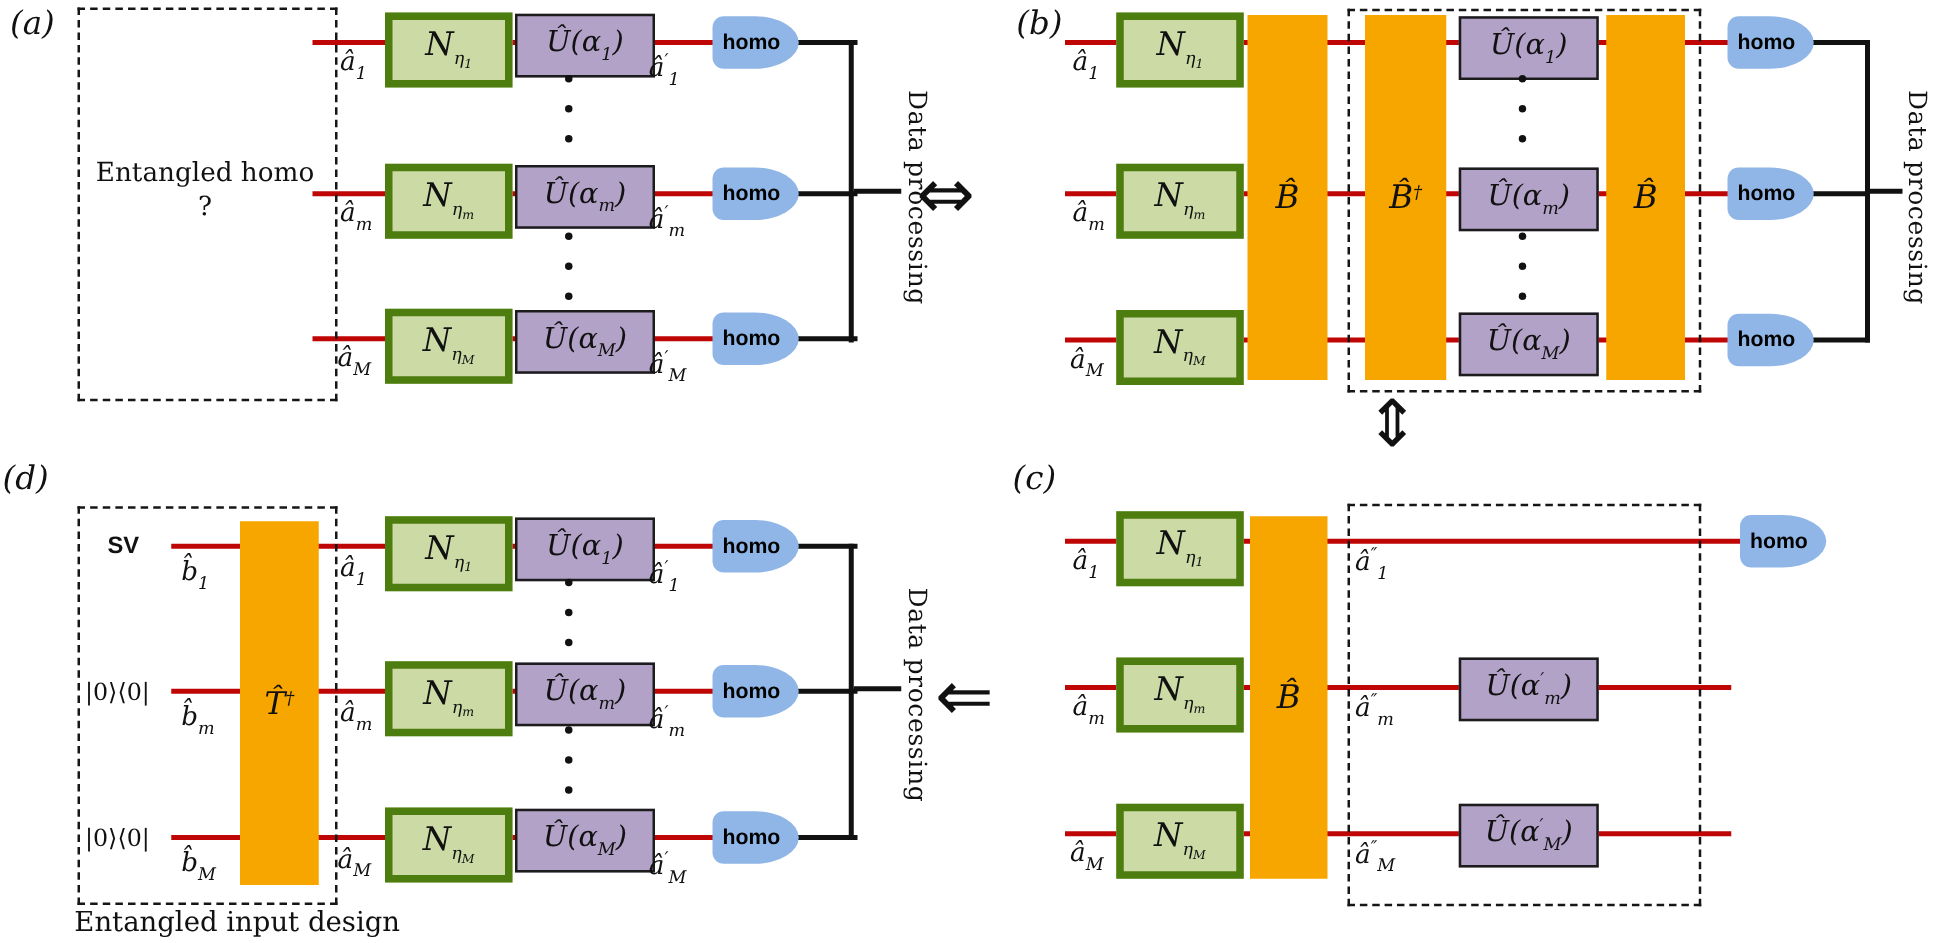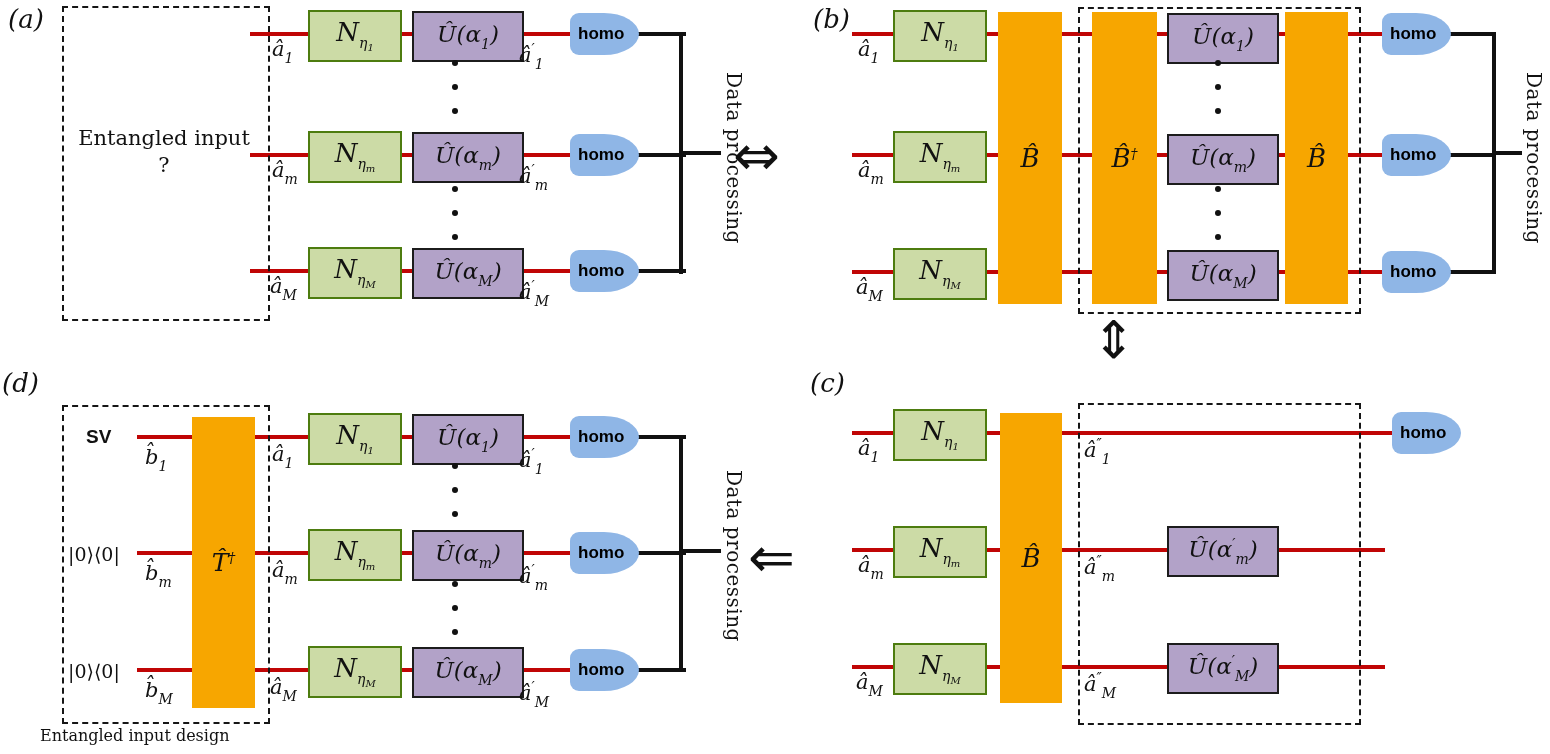--- a/index.html
+++ b/index.html
@@ -3,21 +3,21 @@
 <meta charset="utf-8">
 <style>
   html,body{margin:0;padding:0;background:#fff;}
   #stage{position:relative;width:1550px;height:754px;background:#fff;overflow:hidden;
          font-family:"DejaVu Serif",serif;color:#111;}
   
   .rline{position:absolute;height:4px;background:var(--red);z-index:1;}
   .kline{position:absolute;background:var(--line);z-index:1;}
   
   .gbox,.pbox,.obox{position:absolute;display:flex;align-items:center;justify-content:center;z-index:2;}
-  .gbox{width:90px;height:48px;background:var(--green);border:2px solid #4d7c0f;justify-content:center;}
+  .gbox{width:90px;height:48px;background:var(--green);border:6px solid #4d7c0f;justify-content:center;}
   .pbox{width:108px;height:47px;background:var(--purple);border:2px solid #1c1c1c;}
   .obox{background:var(--orange);border:none;}
   .homo{position:absolute;width:69px;height:42px;background:var(--blue);z-index:2;
         border-radius:9px 35px 35px 9px / 9px 21px 21px 9px;
         display:flex;align-items:center;padding-left:8px;box-sizing:border-box;
         font-family:"Liberation Sans",sans-serif;font-weight:bold;font-size:17px;color:#000;}
   .dash{position:absolute;border:2px dashed #161616;z-index:3;}
   
   .ml{position:absolute;font-style:italic;font-size:21px;white-space:nowrap;z-index:4;line-height:1.1;}
   .bl{font-style:italic;font-size:23px;white-space:nowrap;line-height:1;}
@@ -29,30 +29,30 @@
   
   .vdots{position:absolute;display:flex;flex-direction:column;gap:18px;z-index:2;}
   .dot{width:6px;height:6px;border-radius:50%;background:#111;display:block;}
   
   .dp{position:absolute;writing-mode:vertical-rl;font-size:20px;letter-spacing:0.5px;z-index:2;white-space:nowrap;}
   .arrow{position:absolute;font-family:"DejaVu Sans",sans-serif;line-height:1;z-index:2;}
   .tag{position:absolute;font-style:italic;font-size:26px;z-index:2;}
   .note{position:absolute;font-size:21px;z-index:2;}
   .ket{position:absolute;font-size:19px;z-index:2;}
   .sv{position:absolute;font-family:"Liberation Sans",sans-serif;font-weight:bold;font-size:19px;z-index:2;}
-  .cap{position:absolute;font-size:16px;text-align:left;z-index:2;white-space:nowrap;}
+  .cap{position:absolute;font-size:22px;text-align:right;z-index:2;white-space:nowrap;}
 </style>
 </head>
 <body>
 
 <div id="stage">
 
   <div class="tag" style="left:8px;top:4px">(a)</div>
   <div class="dash" style="left:62px;top:6px;width:204px;height:311px"></div>
-  <div class="note" style="left:62px;top:126px;width:204px;text-align:center">Entangled input</div>
+  <div class="note" style="left:62px;top:126px;width:204px;text-align:center">Entangled homo</div>
   <div class="note" style="left:62px;top:153px;width:204px;text-align:center">?</div>
 
   <div class="rline" style="left:250px;top:32px;width:325px"></div>
   <div class="rline" style="left:250px;top:153px;width:325px"></div>
   <div class="rline" style="left:250px;top:269px;width:325px"></div>
 
   <span class="ml" style="left:272px;top:38px"><span>â</span><span class="sb">1</span></span>
   <span class="ml" style="left:272px;top:159px"><span>â</span><span class="sb">m</span></span>
   <span class="ml" style="left:270px;top:275px"><span>â</span><span class="sb">M</span></span>
 

